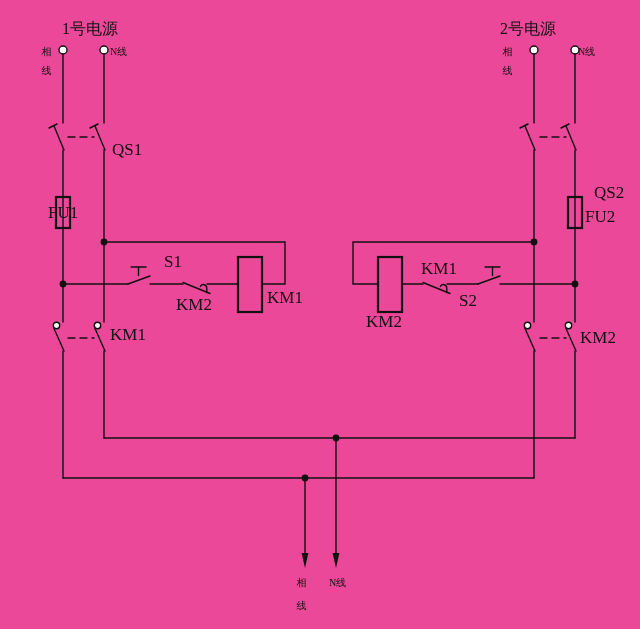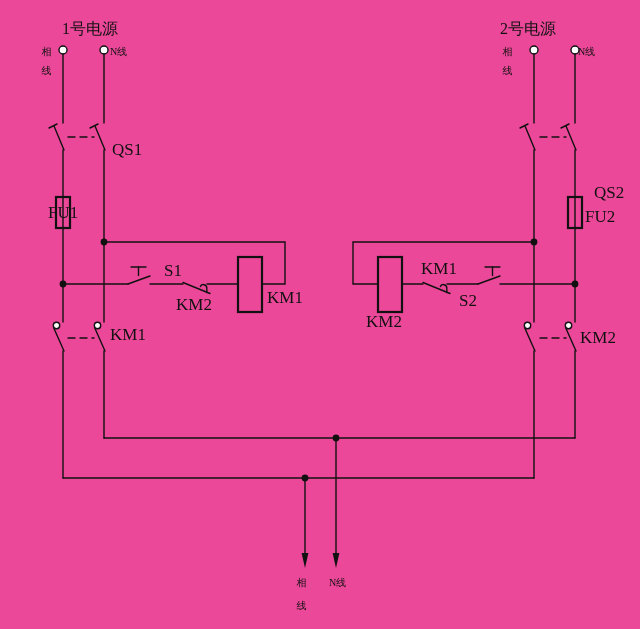--- a/index.html
+++ b/index.html
@@ -122,21 +122,21 @@
   <div class="lbl title" style="left:488px;top:21px;">2号电源</div>
   <div class="vlabel" style="left:498px;top:42px;">相线</div>
   <div class="vlabel" style="left:577px;top:42px;">N线</div>
 
   <div class="lbl clabel" style="left:112px;top:141px;">QS1</div>
   <div class="lbl clabel" style="left:594px;top:141px;margin-top:43px;">QS2</div>
 
   <div class="lbl clabel" style="left:19px;top:204px;margin-left:29px;">FU1</div>
   <div class="lbl clabel" style="left:585px;top:208px;">FU2</div>
 
-  <div class="lbl clabel" style="left:164px;top:262px;text-align:center;">S1</div>
+  <div class="lbl clabel" style="left:164px;top:253px;text-align:center;">S1</div>
   <div class="lbl clabel" style="left:176px;top:296px;">KM2</div>
   <div class="lbl clabel" style="left:267px;top:289px;">KM1</div>
 
   <div class="lbl clabel" style="left:366px;top:313px;">KM2</div>
   <div class="lbl clabel" style="left:421px;top:260px;">KM1</div>
   <div class="lbl clabel" style="left:459px;top:292px;">S2</div>
 
   <div class="lbl clabel" style="left:110px;top:326px;">KM1</div>
   <div class="lbl clabel" style="left:580px;top:329px;">KM2</div>
 

